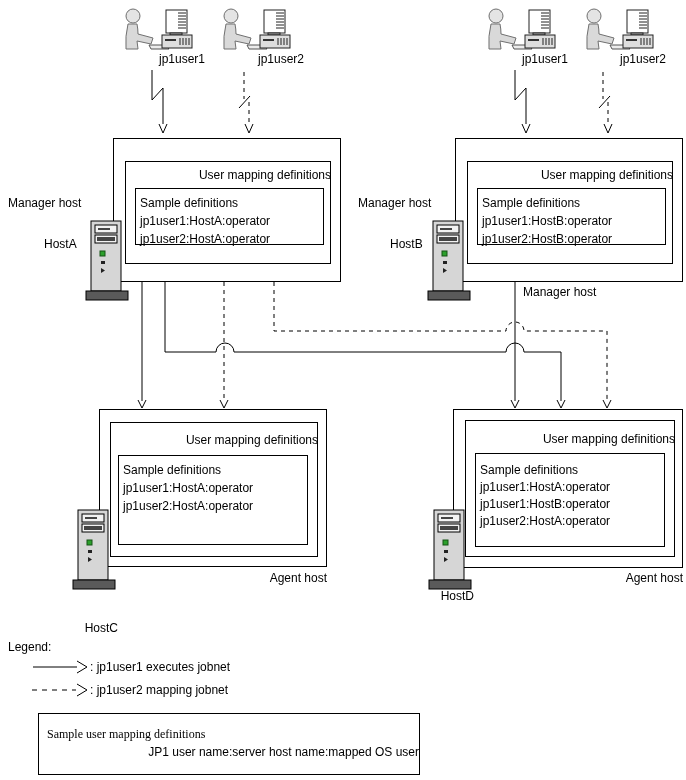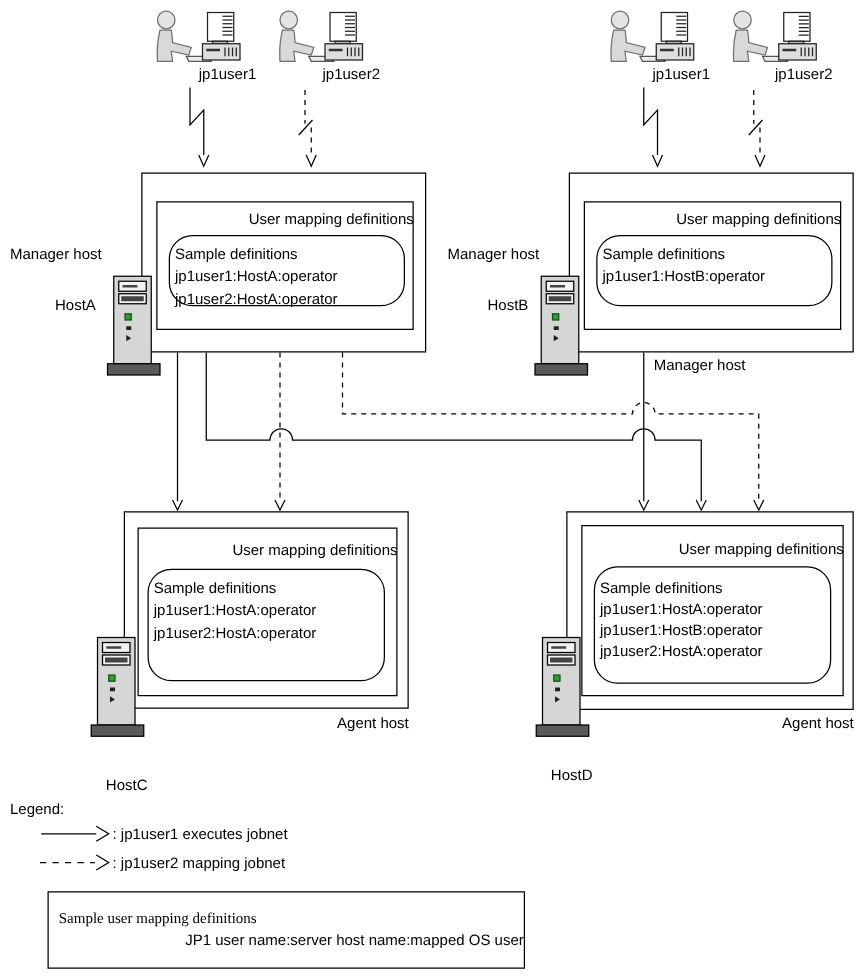--- a/index.html
+++ b/index.html
@@ -4,21 +4,21 @@
 <style>
   html,body{margin:0;padding:0;background:#fff;}
   #canvas{
     position:relative;width:686px;height:780px;background:#fff;
     font-family:"Liberation Sans",sans-serif;font-size:12px;color:#000;
     overflow:hidden;
   }
   .box{position:absolute;border:1px solid #000;background:#fff;box-sizing:border-box;}
   .lbl{position:absolute;white-space:nowrap;}
   .ctr{text-align:center;}
-  .sample{padding:5px 0 0 4px;border-radius:19px;}
+  .sample{padding:5px 0 0 4px;}
   .sample div{line-height:18px;white-space:nowrap;}
   .sample.tight div{line-height:17px;}
   #svg-layer{position:absolute;left:0;top:0;z-index:6;pointer-events:none;}
   .txt{z-index:4;text-align:right;}
 </style>
 </head>
 <body>
 
 <div id="canvas">
 
@@ -32,20 +32,21 @@
   </div>
   <div class="lbl txt" style="left:8px;top:196px;">Manager host</div>
   <div class="lbl txt" style="left:44px;top:237px;">HostA</div>
 
   <div class="box" style="left:455px;top:138px;width:228px;height:144px;"></div>
   <div class="box" style="left:467px;top:161px;width:206px;height:103px;"></div>
   <div class="lbl ctr txt" style="left:467px;top:168px;width:206px;">User mapping definitions</div>
   <div class="box sample" style="left:477px;top:188px;width:189px;height:57px;">
     <div>Sample definitions</div>
     <div>jp1user1:HostB:operator</div>
+    <div>jp1user2:HostB:operator</div>
   </div>
   <div class="lbl txt" style="left:358px;top:196px;">Manager host</div>
   <div class="lbl txt" style="left:390px;top:237px;">HostB</div>
   <div class="lbl txt" style="left:523px;top:285px;">Manager host</div>
 
   <div class="box" style="left:99px;top:409px;width:228px;height:158px;"></div>
   <div class="box" style="left:110px;top:422px;width:208px;height:135px;"></div>
   <div class="lbl ctr txt" style="left:110px;top:433px;width:208px;">User mapping definitions</div>
   <div class="box sample" style="left:118px;top:455px;width:190px;height:90px;">
     <div>Sample definitions</div>
@@ -58,21 +59,21 @@
   <div class="box" style="left:453px;top:409px;width:230px;height:159px;"></div>
   <div class="box" style="left:465px;top:420px;width:210px;height:137px;"></div>
   <div class="lbl ctr txt" style="left:465px;top:432px;width:210px;">User mapping definitions</div>
   <div class="box sample tight" style="left:475px;top:453px;width:190px;height:94px;padding-top:8px;">
     <div>Sample definitions</div>
     <div>jp1user1:HostA:operator</div>
     <div>jp1user1:HostB:operator</div>
     <div>jp1user2:HostA:operator</div>
   </div>
   <div class="lbl ctr txt" style="left:453px;top:571px;width:230px;">Agent host</div>
-  <div class="lbl ctr txt" style="left:428px;top:589px;width:46px;margin-top:24px;">HostD</div>
+  <div class="lbl ctr txt" style="left:428px;top:589px;width:46px;">HostD</div>
 
   <div class="lbl ctr txt" style="left:105px;top:52px;width:100px;">jp1user1</div>
   <div class="lbl ctr txt" style="left:204px;top:52px;width:100px;">jp1user2</div>
   <div class="lbl ctr txt" style="left:468px;top:52px;width:100px;">jp1user1</div>
   <div class="lbl ctr txt" style="left:566px;top:52px;width:100px;">jp1user2</div>
 
   <div class="lbl txt" style="left:8px;top:640px;">Legend:</div>
   <div class="lbl txt" style="left:90px;top:660px;">: jp1user1 executes jobnet</div>
   <div class="lbl txt" style="left:90px;top:683px;">: jp1user2 mapping jobnet</div>
 

